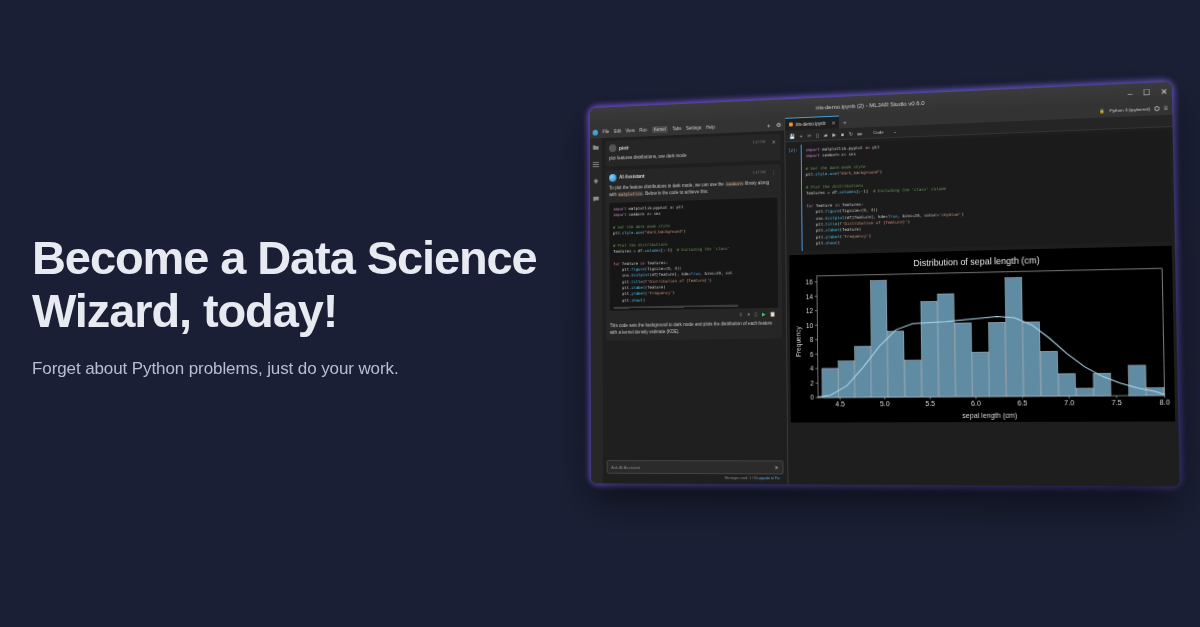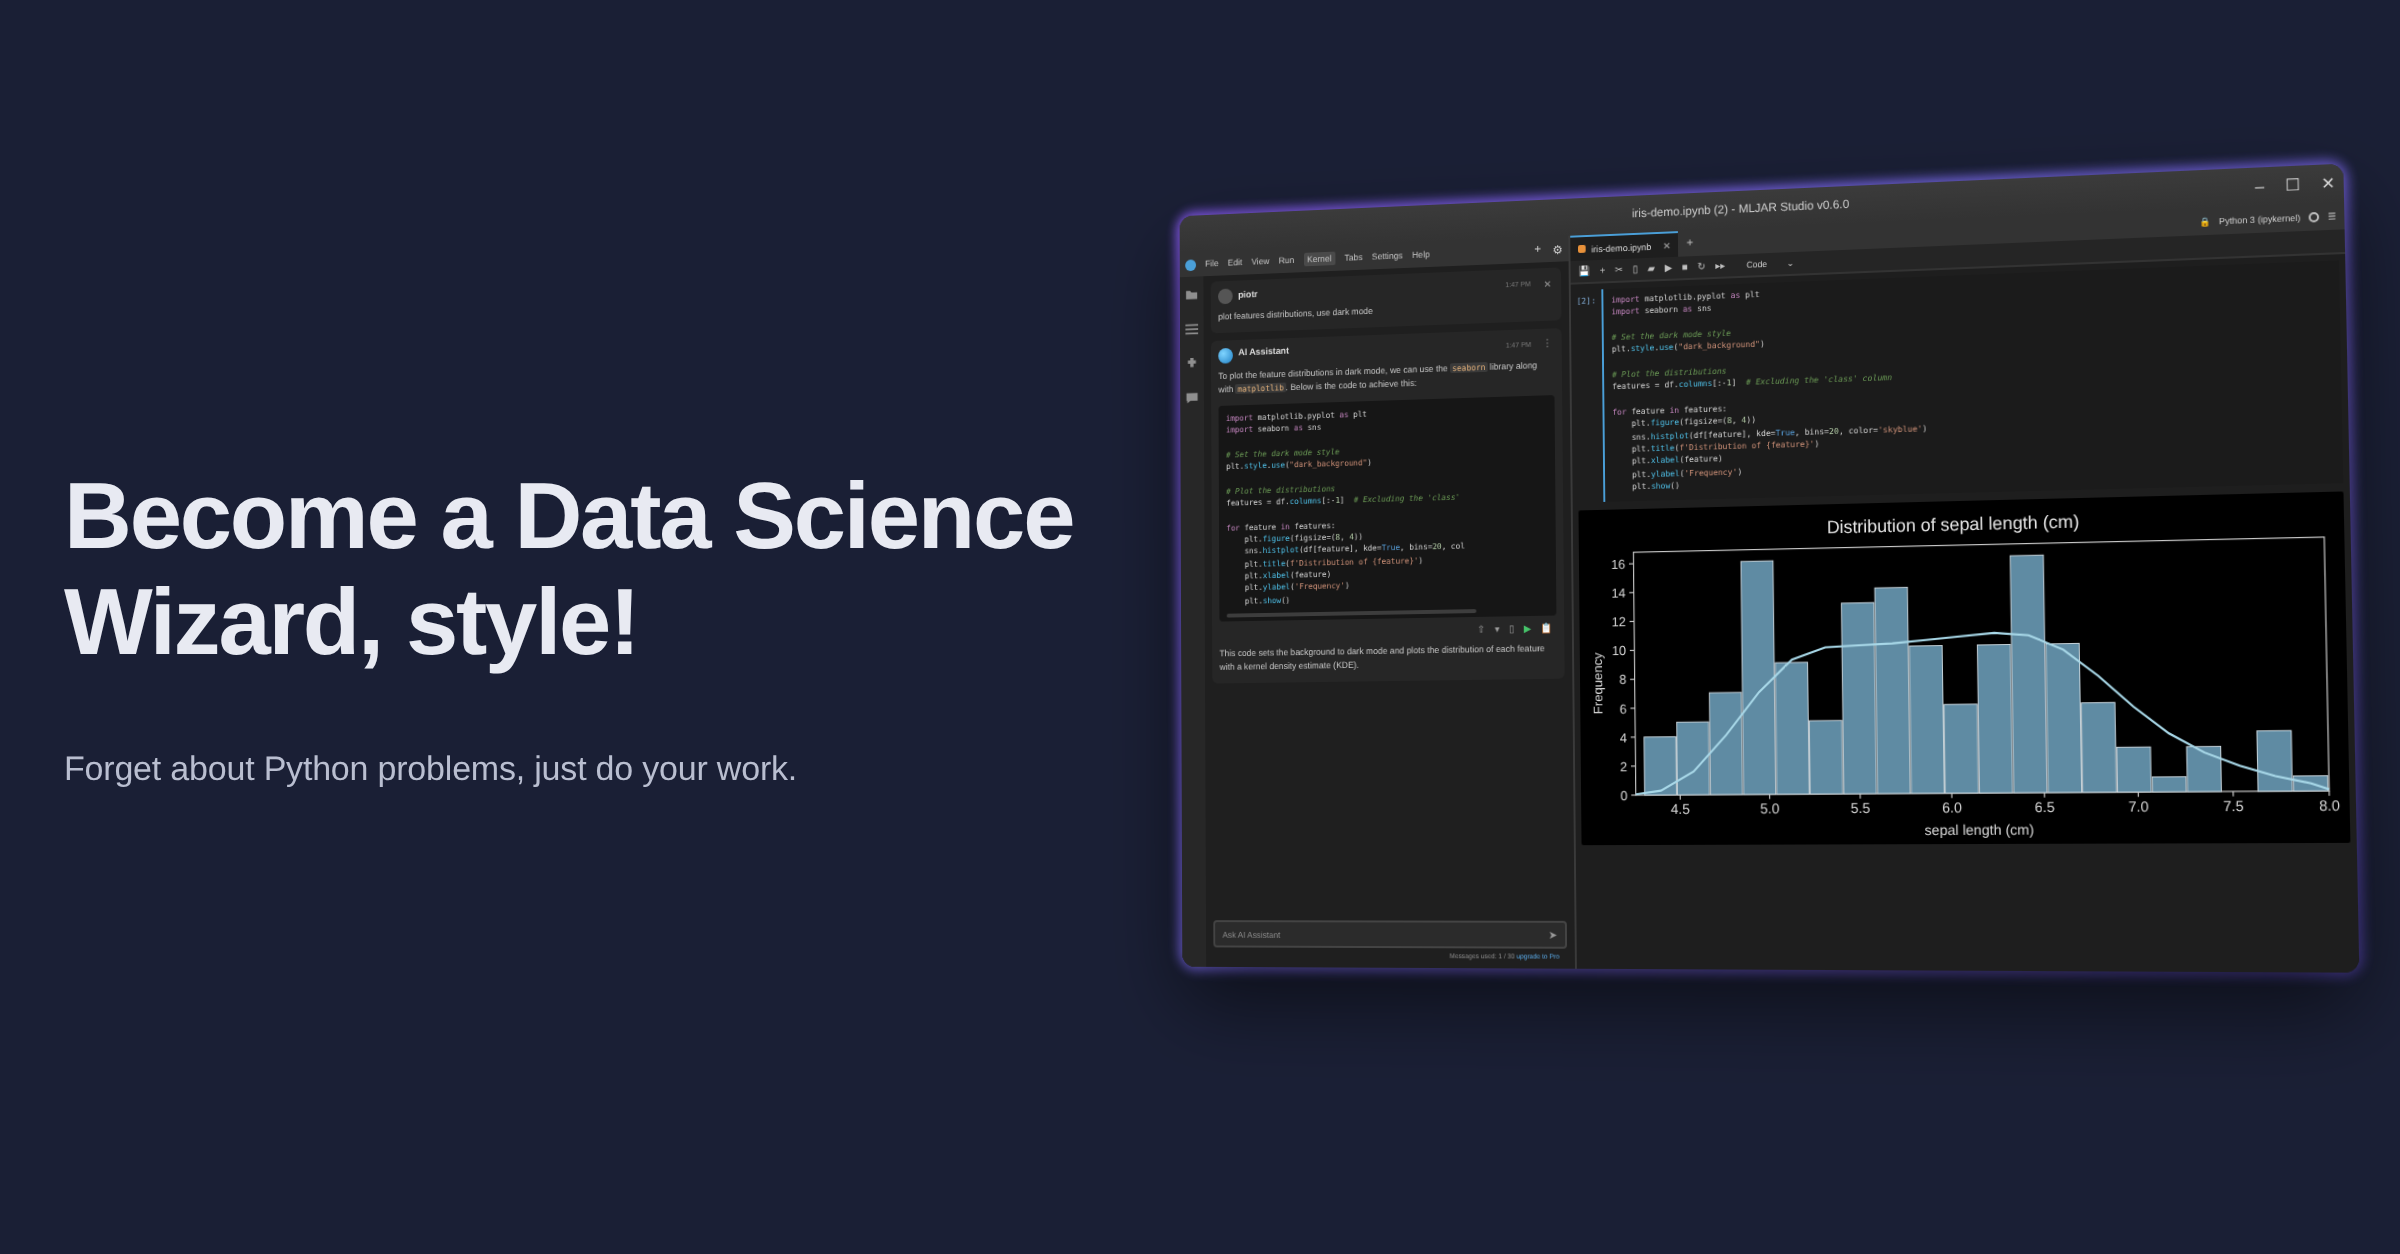--- a/index.html
+++ b/index.html
@@ -11,21 +11,21 @@
     position: relative;
   }
 
   
   .hero { position: absolute; left: 32px; top: 232px; width: 560px; }
   .hero-title {
     font-size: 47px; line-height: 1.12; font-weight: bold;
     color: #e8eaf2; letter-spacing: -1.1px; white-space: pre-line;
   }
   .hero-sub {
-    margin-top: 38px; font-size: 17px; color: #b9bed0; letter-spacing: -0.1px;
+    margin-top: 22px; font-size: 17px; color: #b9bed0; letter-spacing: -0.1px;
   }
 
   
   .app-stage {
     position: absolute; left: 566px; top: 84px;
     width: 620px; height: 420px;
   }
   .app-window {
     position: absolute; inset: 0;
     transform: perspective(1500px) rotateY(-11deg) rotateX(2.2deg) rotateZ(-1.1deg);
@@ -181,21 +181,21 @@
   .cmt { color: #6a9955; font-style: italic; }
 
   
   .chart { width: 100%; display: block; }
 </style>
 </head>
 <body>
 
 <div class="hero">
   <div class="hero-title">Become a Data Science
-Wizard, style!</div>
+Wizard, today!</div>
   <div class="hero-sub">Forget about Python problems, just do your work.</div>
 </div>
 
 <div class="app-stage">
  <div class="app-window">
   <div class="glow"></div>
   <div class="frame">
 
     <div class="titlebar">
       <div class="titlebar-text">iris-demo.ipynb (2) - MLJAR Studio v0.6.0</div>

